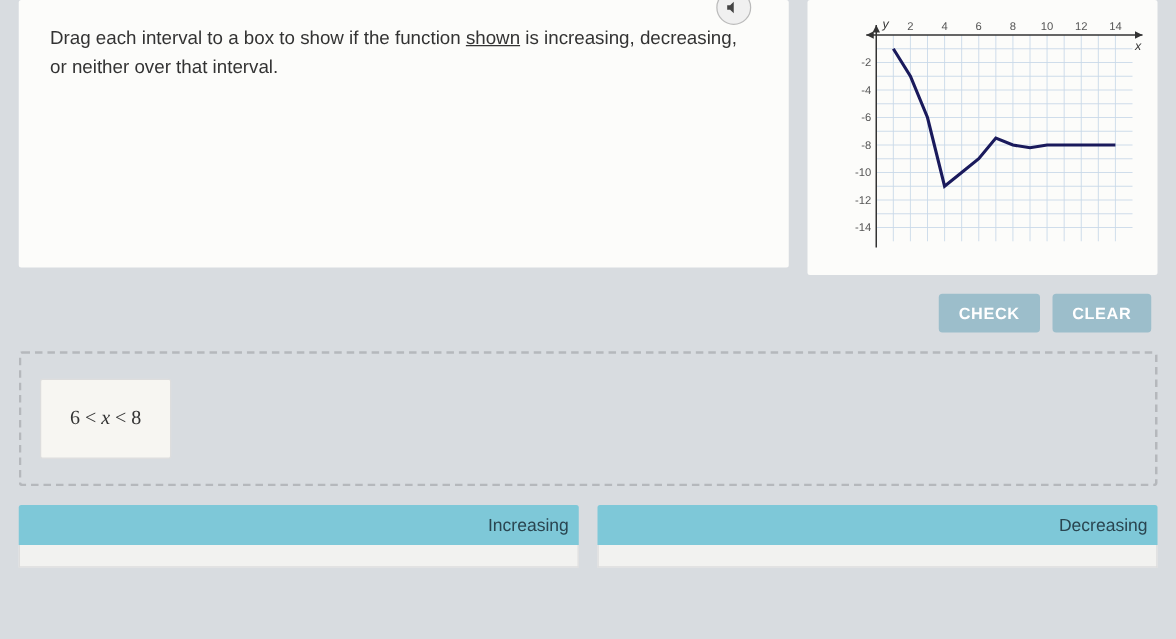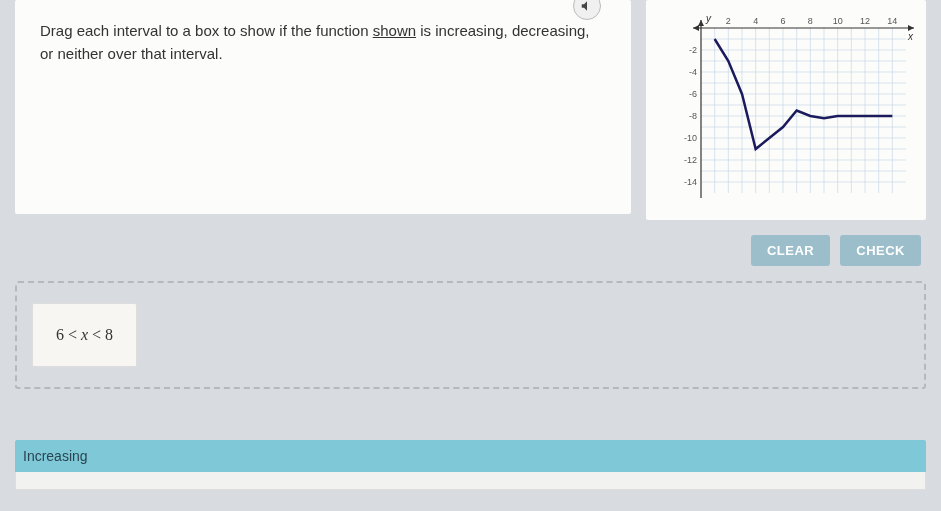--- a/index.html
+++ b/index.html
@@ -96,25 +96,24 @@
       gap: 15px;
       padding: 10px 15px;
     }
     .drop-zone {
       flex: 1;
       min-height: 45px;
     }
     .drop-header {
       background: #7ec8d8;
       color: #2a4550;
-      text-align: left;
+      text-align: right;
       padding: 8px;
       font-size: 14px;
       border-radius: 2px 2px 0 0;
-      margin-top: 36px;
     }
     .drop-body {
       background: #f2f2f0;
       border: 1px solid #ddd;
       border-top: none;
       height: 18px;
     }
     .chart-svg {
       width: 100%;
       height: 100%;
@@ -190,26 +189,30 @@
           <text x="41" y="175" text-anchor="end">-14</text>
         </g>
       <path id="chart-curve" fill="none" stroke="#1a1a5c" stroke-width="2.5" d="M 58.666666666666664 29 L 72.33333333333333 51 L 86 84 L 99.66666666666666 139 L 113.33333333333333 128 L 127 117 L 140.66666666666669 100.5 L 154.33333333333331 106 L 168 108.19999999999999 L 181.66666666666666 106 L 195.33333333333331 106 L 209 106 L 222.66666666666669 106 L 236.33333333333334 106"></path>
       <text x="50" y="12" font-size="10" font-style="italic" fill="#333">y</text>
       <text x="252" y="30" font-size="10" font-style="italic" fill="#333">x</text>
     </svg>
   </div>
 </div>
 
 <div class="buttons-row">
+  <button class="action-btn">CHECK</button>
   <button class="action-btn">CLEAR</button>
-  <button class="action-btn">CHECK</button>
 </div>
 
 <div class="chips-area">
   <div class="chip">6 &lt; <i>x</i> &lt; 8</div>
 </div>
 
 <div class="drop-zones">
   <div class="drop-zone">
     <div class="drop-header">Increasing</div>
     <div class="drop-body"></div>
   </div>
+  <div class="drop-zone">
+    <div class="drop-header">Decreasing</div>
+    <div class="drop-body"></div>
+  </div>
 </div>
 
 </body></html>

